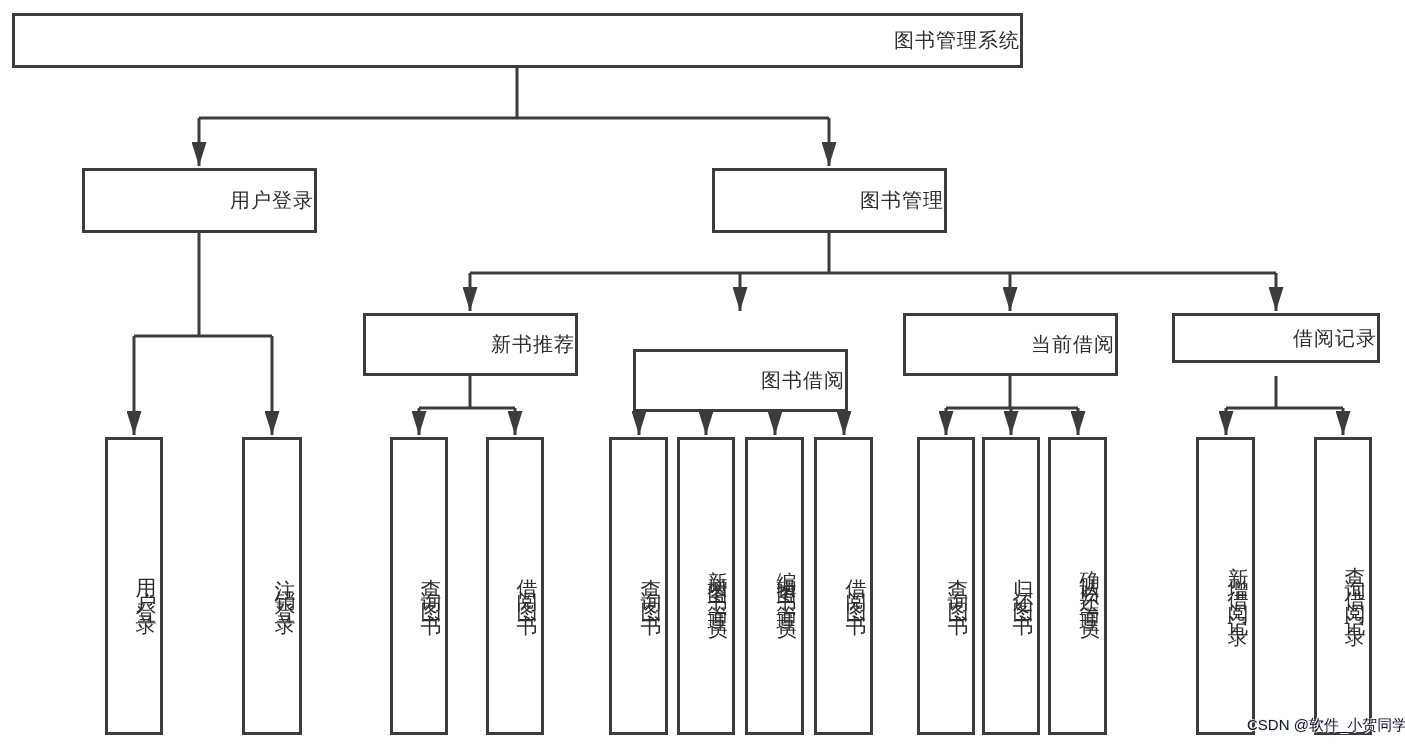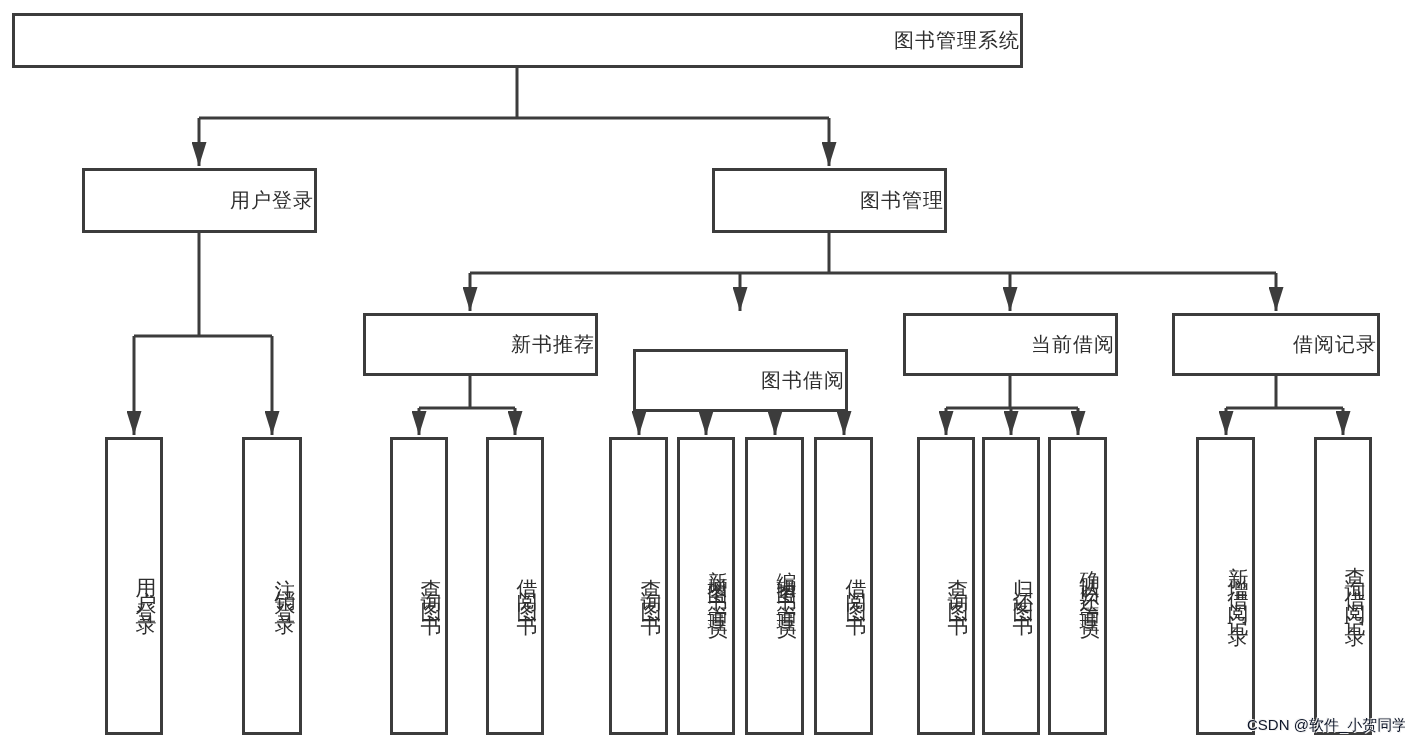--- a/index.html
+++ b/index.html
@@ -112,30 +112,30 @@
     <span class="lbl">图书管理系统</span>
   </div>
 
   <div class="node" style="left:82px; top:168px; width:235px; height:65px;">
     <span class="lbl">用户登录</span>
   </div>
   <div class="node" style="left:712px; top:168px; width:235px; height:65px;padding-left:9px;">
     <span class="lbl">图书管理</span>
   </div>
 
-  <div class="node" style="left:363px; top:313px; width:235px; height:63px;">
+  <div class="node" style="left:363px; top:313px; width:215px; height:63px;">
     <span class="lbl">新书推荐</span>
   </div>
   <div class="node" style="left:633px; top:313px; width:215px; height:63px;margin-top:36px;">
     <span class="lbl">图书借阅</span>
   </div>
   <div class="node" style="left:903px; top:313px; width:215px; height:63px;padding-left:8px;">
     <span class="lbl">当前借阅</span>
   </div>
-  <div class="node" style="left:1172px; top:313px; width:208px; height:63px;">
+  <div class="node" style="left:1172px; top:313px; width:208px; height:50px;">
     <span class="lbl">借阅记录</span>
   </div>
 
   <div class="node leaf" style="left:105px; top:437px; width:58px; height:298px;">
     <span class="lbl">用户登录</span>
   </div>
   <div class="node leaf" style="left:242px; top:437px; width:60px; height:298px;">
     <span class="lbl">注销登录</span>
   </div>
 

